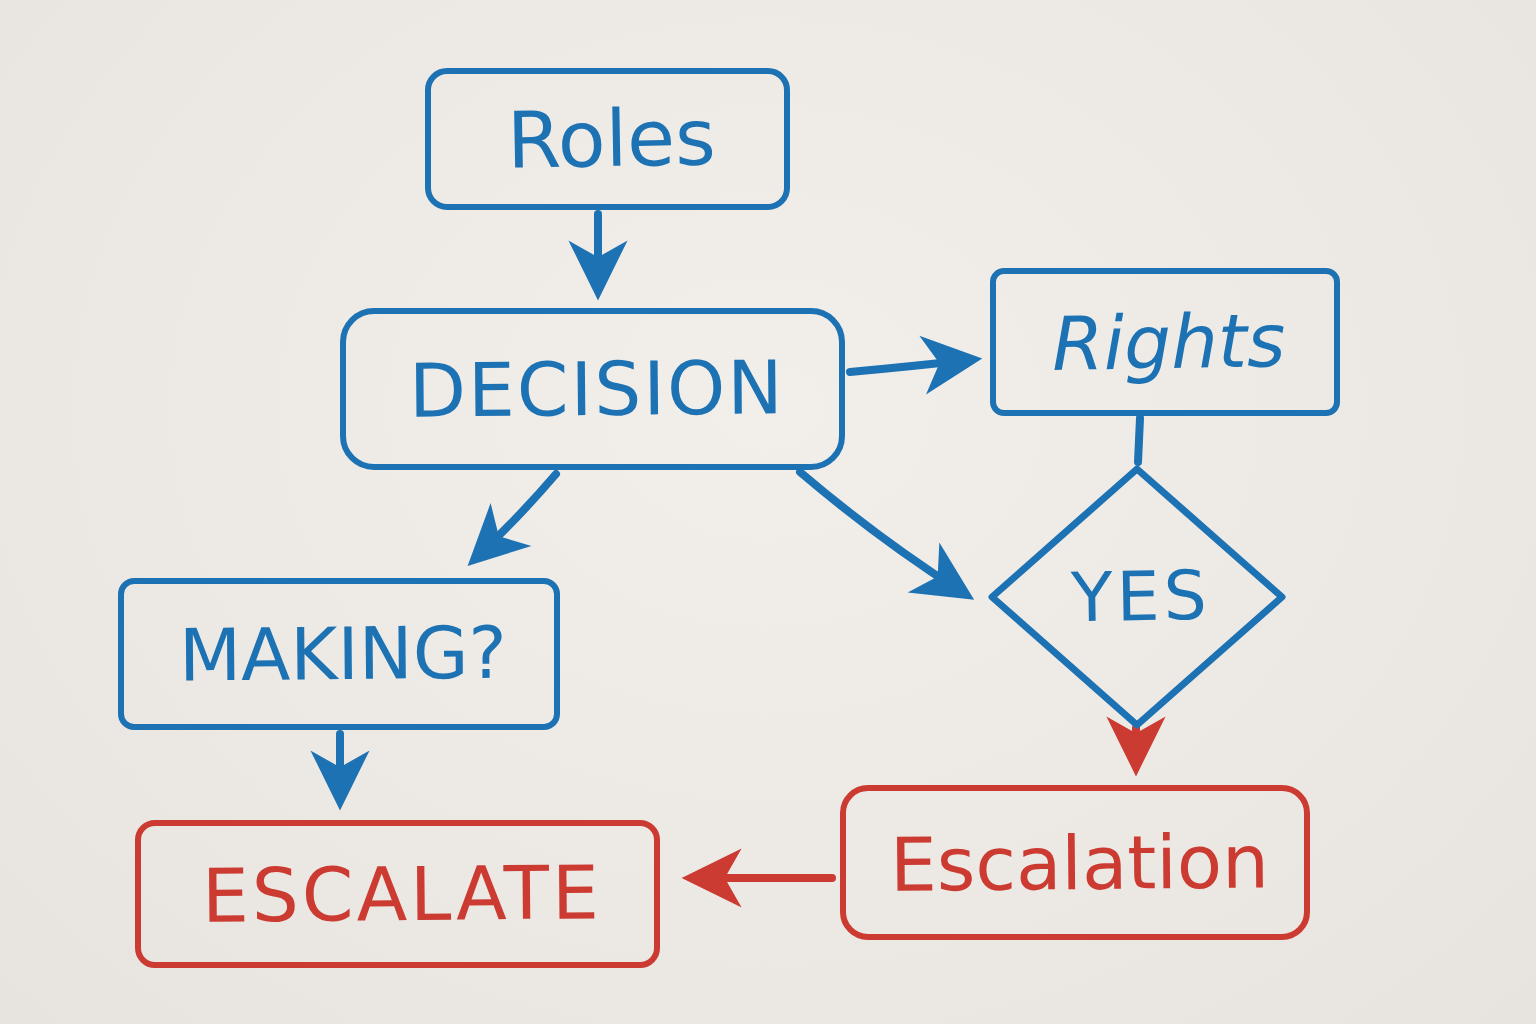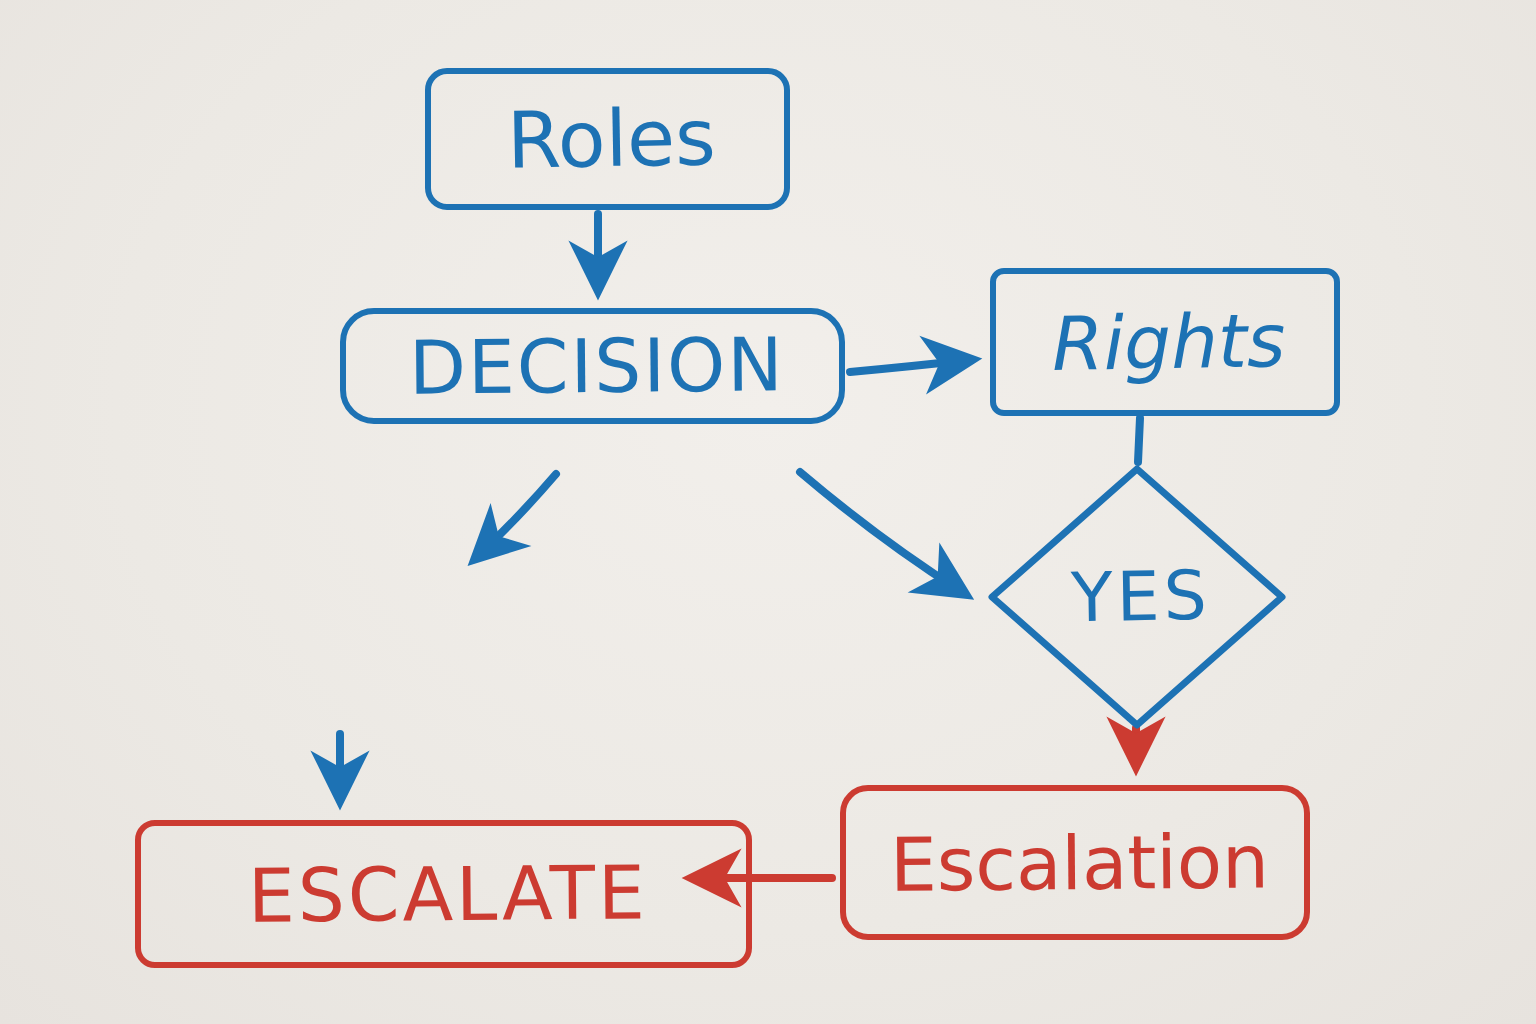--- a/index.html
+++ b/index.html
@@ -34,21 +34,21 @@
   .red-box  { border: 6px solid var(--red);  color: var(--red);  }
 
   .node-roles {
     left: 425px; top: 68px; width: 365px; height: 142px;
     border-radius: 22px;
     font-size: 78px;
   }
   .node-roles .label { transform: rotate(-1deg); }
 
   .node-decision {
-    left: 340px; top: 308px; width: 505px; height: 116px;
+    left: 340px; top: 308px; width: 505px; height: 162px;
     border-radius: 34px;
     font-size: 74px;
     letter-spacing: 2px;
   }
   .node-decision .label { transform: rotate(-0.5deg); }
 
   .node-rights {
     left: 990px; top: 268px; width: 350px; height: 148px;
     border-radius: 14px;
     font-size: 74px;
@@ -57,21 +57,21 @@
   .node-rights .label { transform: rotate(-1deg); }
 
   .node-making {
     left: 118px; top: 578px; width: 442px; height: 152px;
     border-radius: 16px;
     font-size: 72px;
   }
   .node-making .label { transform: rotate(-0.5deg); }
 
   .node-escalate {
-    left: 135px; top: 820px; width: 617px; height: 148px;
+    left: 135px; top: 820px; width: 525px; height: 148px;
     border-radius: 20px;
     font-size: 74px;
     letter-spacing: 3px;
   }
   .node-escalate .label { transform: rotate(-0.5deg); }
 
   .node-escalation {
     left: 840px; top: 785px; width: 470px; height: 155px;
     border-radius: 28px;
     font-size: 74px;
@@ -141,20 +141,23 @@
   </div>
 
   <div class="node blue-box node-rights" style="--blue: #1d72b4; --red: #cc3b31;">
     <span class="label">Rights</span>
   </div>
 
   <div class="node node-yes" style="--blue: #1d72b4; --red: #cc3b31;">
     <span class="label">YES</span>
   </div>
 
+  <div class="node blue-box node-making" style="--blue: #1d72b4; --red: #cc3b31;">
+    <span class="label">MAKING?</span>
+  </div>
 
   <div class="node red-box node-escalate" style="--red: #cc3b31; --blue: #1d72b4;">
     <span class="label">ESCALATE</span>
   </div>
 
   <div class="node red-box node-escalation" style="--red: #cc3b31; --blue: #1d72b4;">
     <span class="label">Escalation</span>
   </div>
 
 </div>

